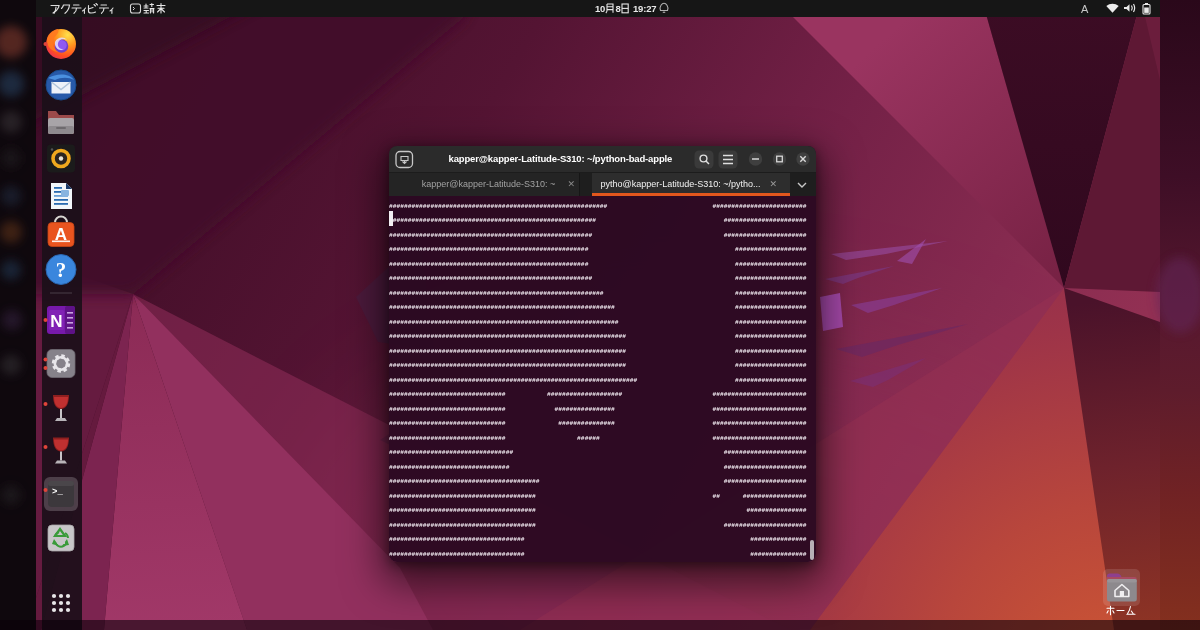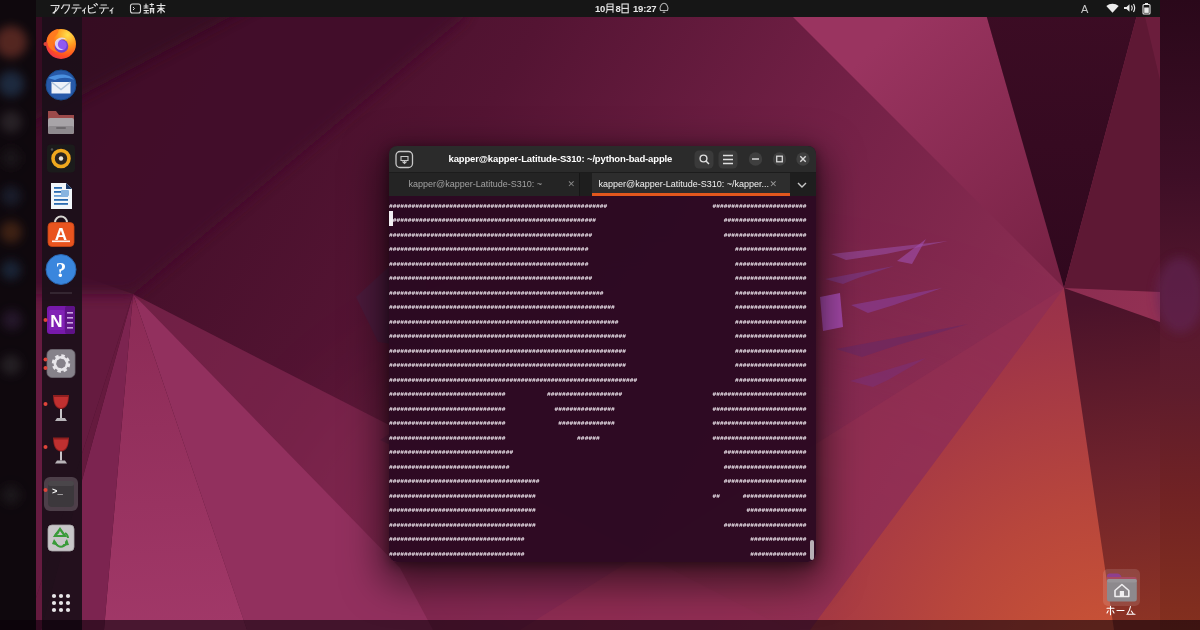--- a/index.html
+++ b/index.html
@@ -340,24 +340,24 @@
       <circle cx="390.5" cy="13" r="6.7" fill="#3f3f3f"></circle>
       <rect x="387.7" y="10.2" width="5.6" height="5.6" fill="none" stroke="#d8d8d8" stroke-width="1.3"></rect>
       <circle cx="414" cy="13" r="6.7" fill="#3f3f3f"></circle>
       <path d="M 411.3,10.3 L 416.7,15.7 M 416.7,10.3 L 411.3,15.7" stroke="#d8d8d8" stroke-width="1.4"></path>
     </svg>
     <div style="position:absolute;left:60px;width:252px;top:7px;text-align:left;white-space:nowrap;font:bold 9.5px 'Liberation Sans',sans-serif;color:#ffffff;letter-spacing:-0.15px">kapper@kapper-Latitude-S310: ~/python-bad-apple</div>
   </div>
 
   <div style="position:absolute;left:0;top:27px;width:100%;height:23px;background:#1e1e1e">
     <div style="position:absolute;left:0;top:0;width:191px;height:23px;background:#242424;border-right:1px solid #161616"></div>
-    <div style="position:absolute;left:20px;top:6px;width:160px;white-space:nowrap;font:9px 'Liberation Sans',sans-serif;color:#a2a2a2">kapper@kapper-Latitude-S310: ~</div>
+    <div style="position:absolute;left:20px;top:6px;width:160px;text-align:center;white-space:nowrap;font:9px 'Liberation Sans',sans-serif;color:#a2a2a2">kapper@kapper-Latitude-S310: ~</div>
     <div style="position:absolute;left:179px;top:6px;font:9px 'Liberation Sans',sans-serif;color:#888">✕</div>
     <div style="position:absolute;left:203px;top:0;width:198px;height:23px;background:#2d2d2d"></div>
-    <div style="position:absolute;left:210px;top:6px;width:164px;text-align:center;white-space:nowrap;font:9px 'Liberation Sans',sans-serif;color:#f2f2f2">kapper@kapper-Latitude-S310: ~/kapper...</div>
+    <div style="position:absolute;left:210px;top:6px;width:164px;text-align:center;white-space:nowrap;font:9px 'Liberation Sans',sans-serif;color:#f2f2f2">pytho@kapper-Latitude-S310: ~/pytho...</div>
     <div style="position:absolute;left:381px;top:6px;font:9px 'Liberation Sans',sans-serif;color:#999">✕</div>
     <div style="position:absolute;left:203px;bottom:0;width:198px;height:3px;background:#e2571d"></div>
     <svg width="14" height="10" style="position:absolute;right:6px;top:8px">
           <path d="M 2,2 L 6,6 L 10,2" stroke="#c8c8c8" stroke-width="1.4" fill="none"></path>
         </svg>
   </div>
 
   <pre style="position:absolute;left:0.5px;top:53.5px;margin:0;font-family:'Liberation Mono',monospace;font-weight:bold;font-size:6.2px;line-height:14.5px;color:#f8f2f8;letter-spacing:0.049px;-webkit-font-smoothing:antialiased">##########################################################                            #########################
 #######################################################                                  ######################
 ######################################################                                   ######################

